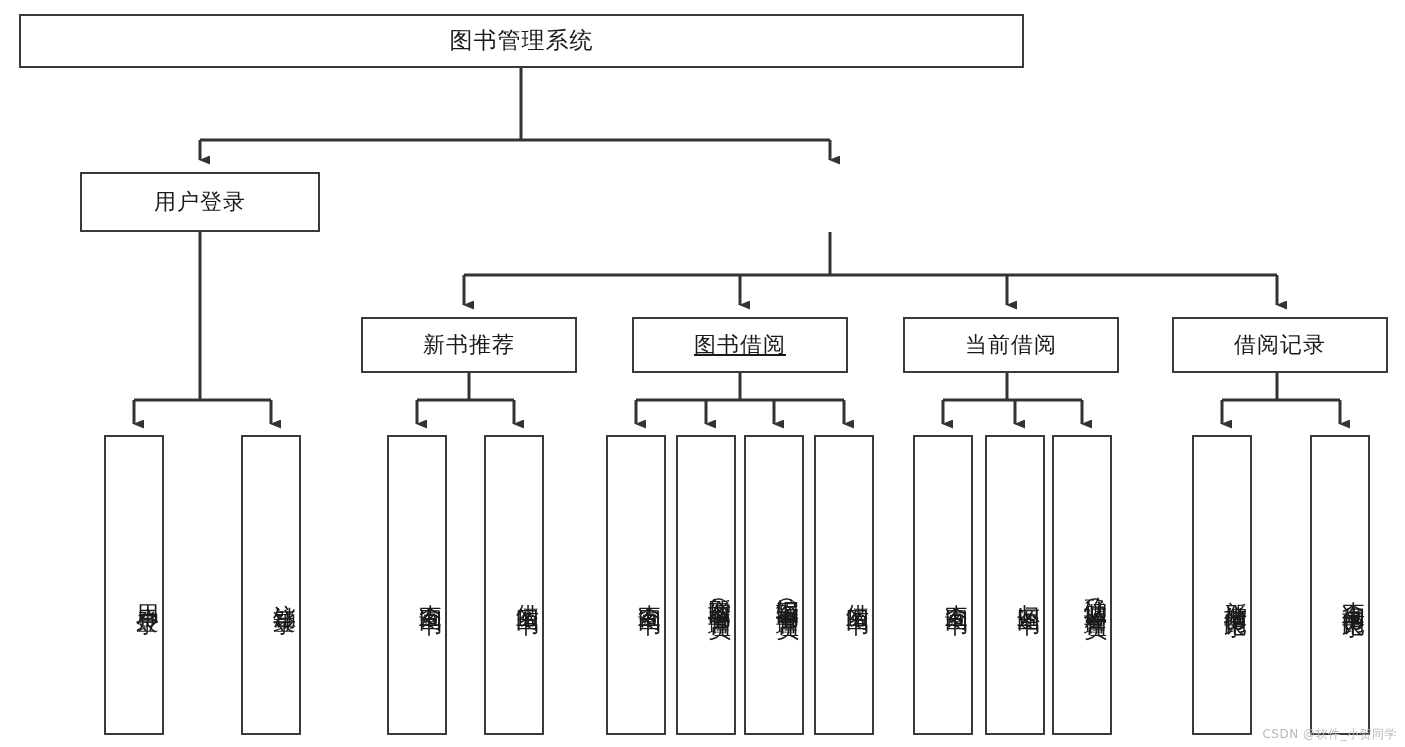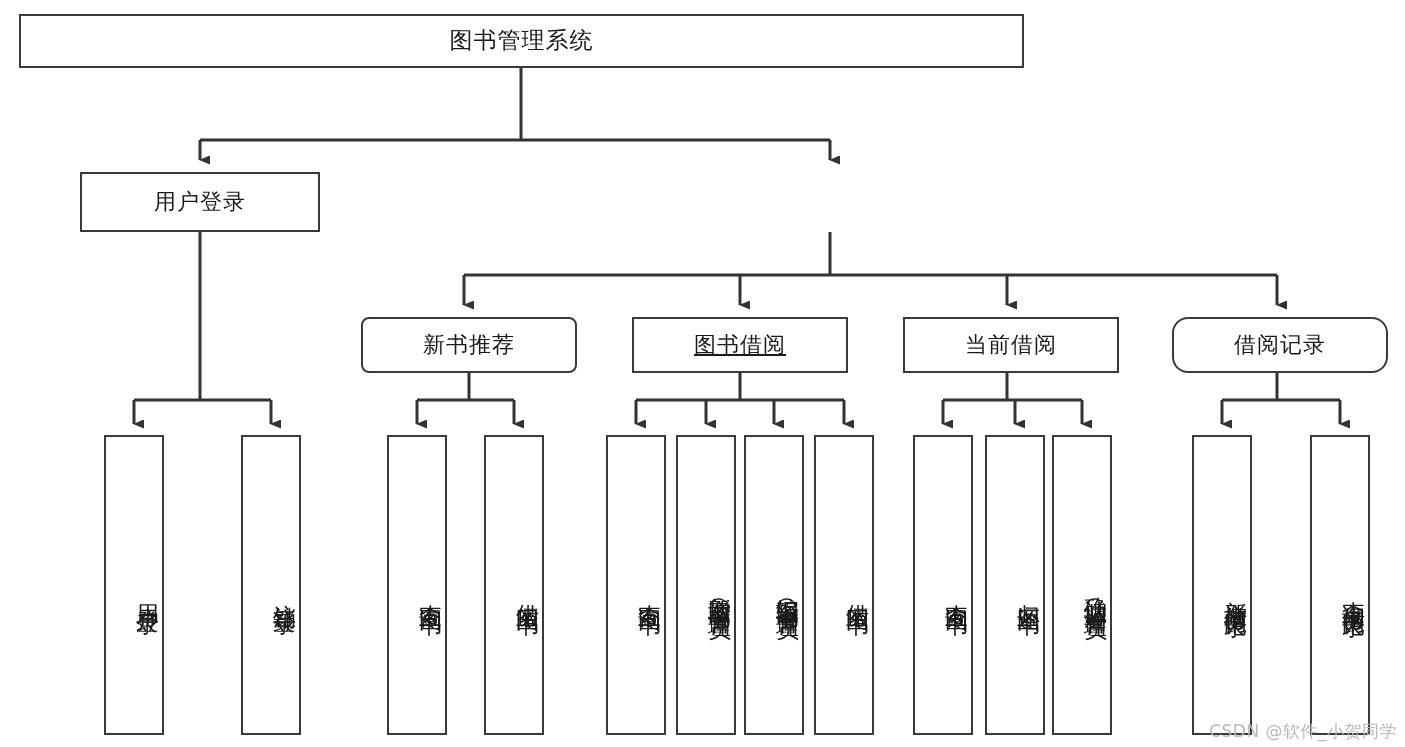--- a/index.html
+++ b/index.html
@@ -58,21 +58,21 @@
     display: block;
     white-space: nowrap;
   }
   #root-node {
     font-size: 23px;
   }
   #watermark {
     position: absolute;
     right: 8px;
     bottom: 4px;
-    font-size: 17px;
+    font-size: 12px;
     color: #b9b9b9;
     letter-spacing: 0.5px;
     z-index: 9;
     white-space: nowrap;
   }
 </style>
 </head>
 <body>
 
 <div id="diagram-root">
@@ -128,30 +128,30 @@
   </svg>
 
   <div class="node horiz" id="root-node" style="left:19px; top:14px; width:1005px; height:54px;">
     <span>图书管理系统</span>
   </div>
 
   <div class="node horiz" style="left:80px; top:172px; width:240px; height:60px;">
     <span>用户登录</span>
   </div>
 
-  <div class="node horiz" style="left:361px; top:317px; width:216px; height:56px;border-radius:8px;">
+  <div class="node horiz" style="left:361px; top:317px; width:216px; height:56px;">
     <span>新书推荐</span>
   </div>
   <div class="node horiz" style="left:632px; top:317px; width:216px; height:56px;text-decoration:underline;">
     <span>图书借阅</span>
   </div>
   <div class="node horiz" style="left:903px; top:317px; width:216px; height:56px;">
     <span>当前借阅</span>
   </div>
-  <div class="node horiz" style="left:1172px; top:317px; width:216px; height:56px;border-radius:16px;">
+  <div class="node horiz" style="left:1172px; top:317px; width:216px; height:56px;">
     <span>借阅记录</span>
   </div>
 
   <div class="node vert" style="left:104px; top:435px; width:60px; height:300px;">
     <span class="vlabel">用户登录</span>
   </div>
   <div class="node vert" style="left:241px; top:435px; width:60px; height:300px;">
     <span class="vlabel">注销登录</span>
   </div>
 

